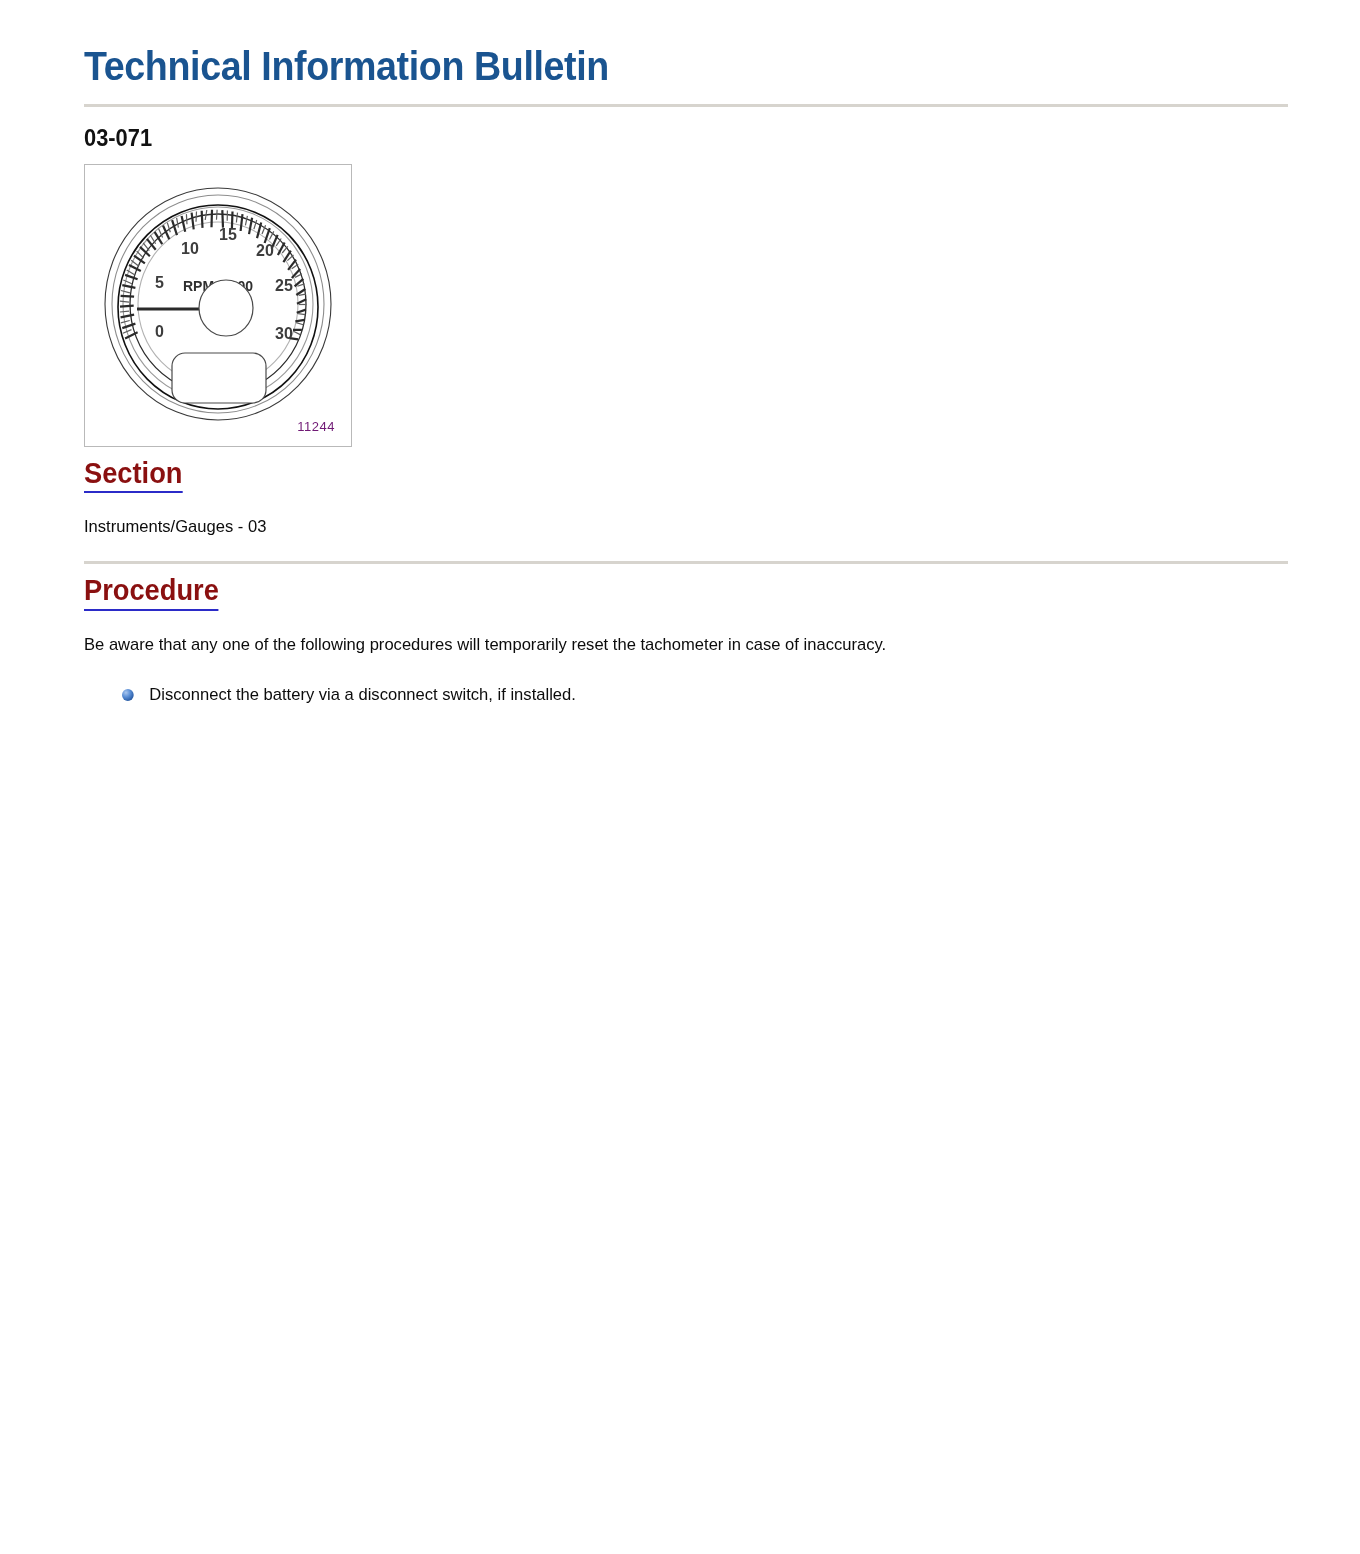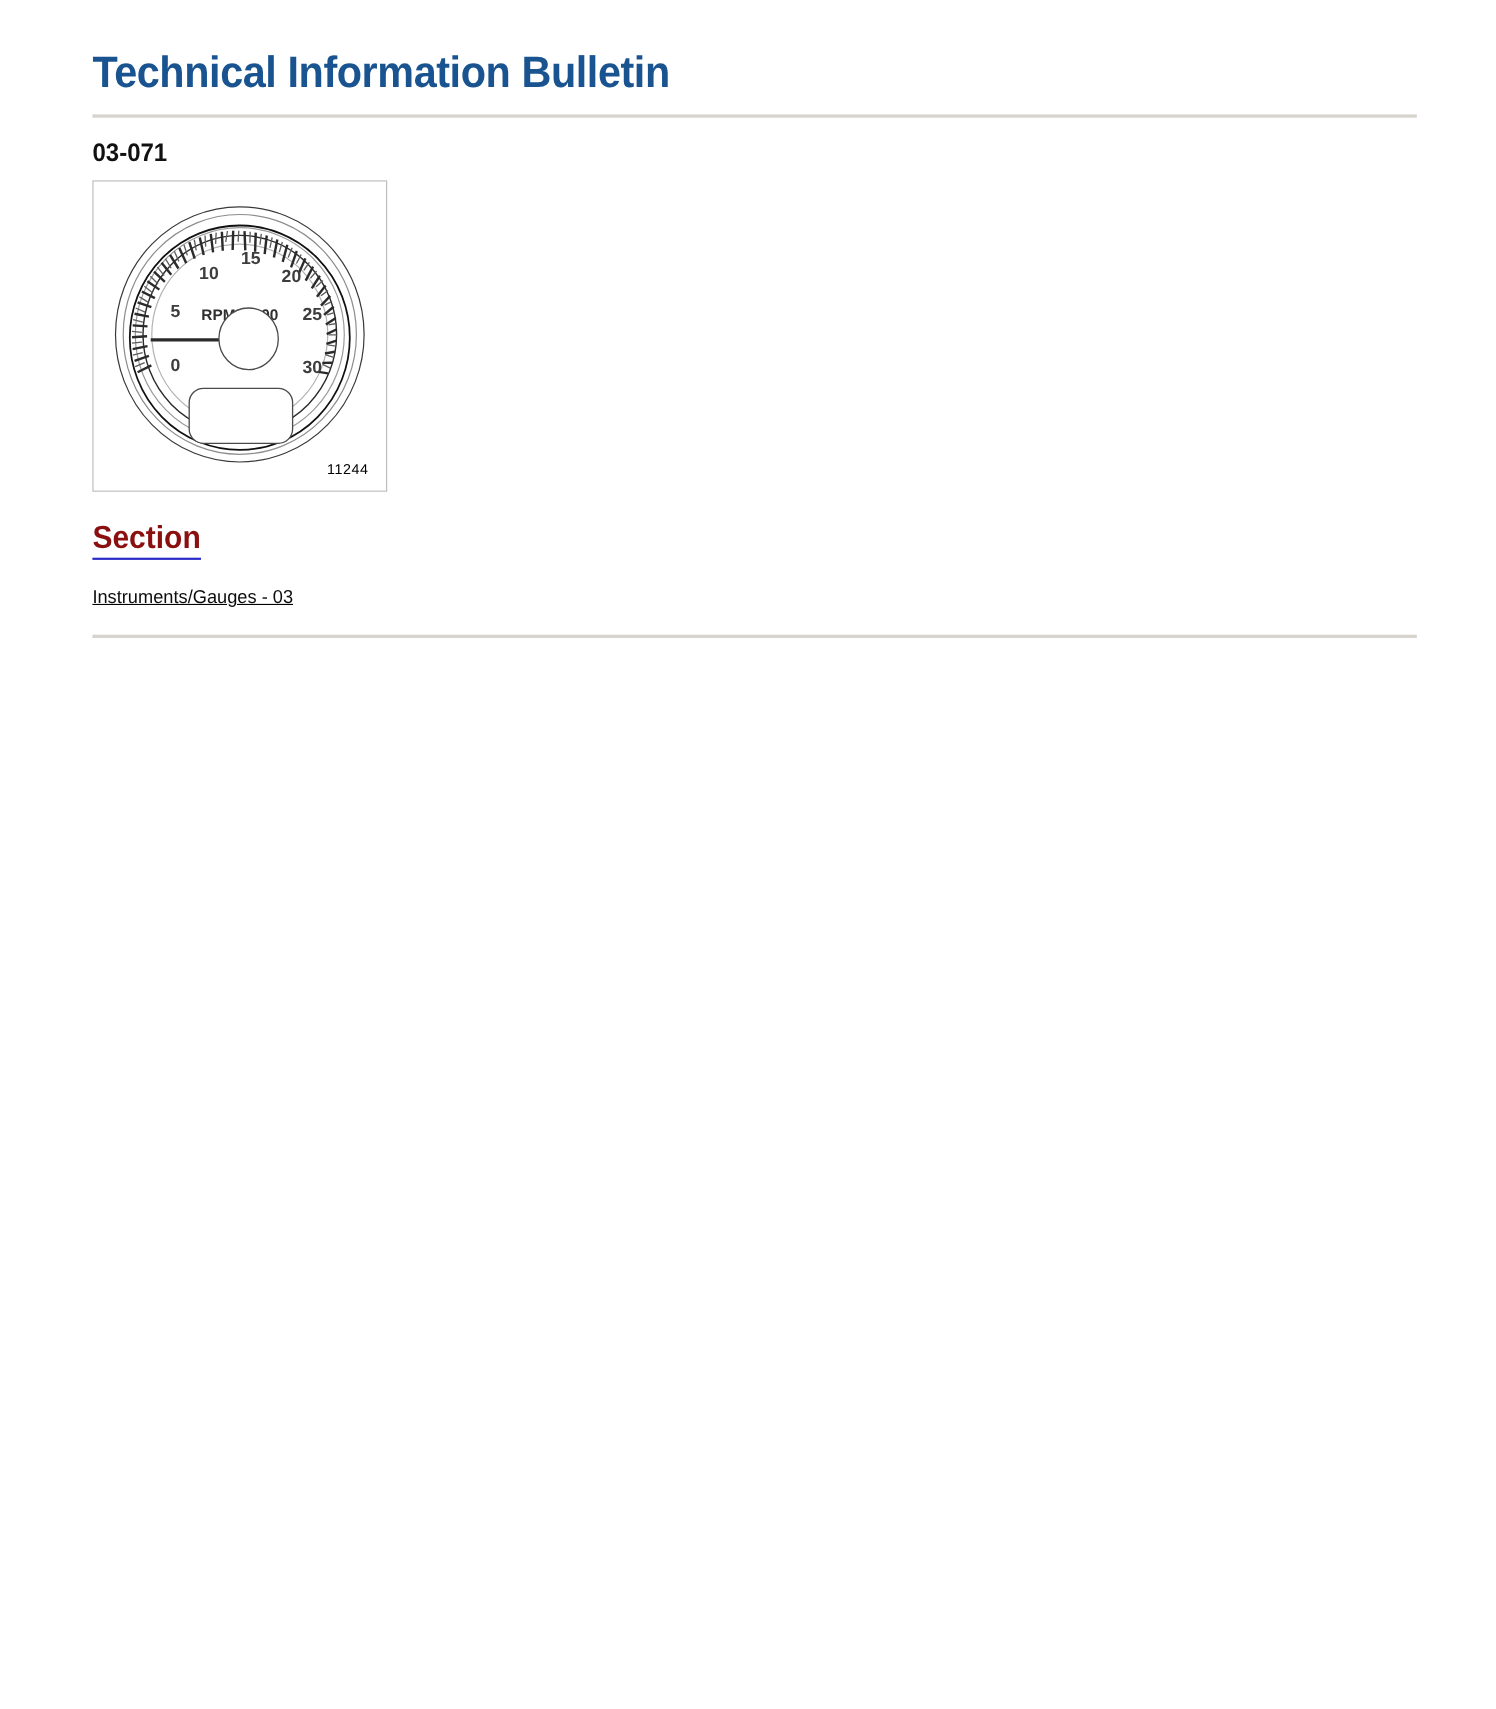--- a/index.html
+++ b/index.html
@@ -63,26 +63,26 @@
     box-sizing: border-box;
     position: relative;
     background: #ffffff;
   }
   .figure svg { display: block; }
   .figure-number {
     position: absolute;
     right: 16px;
     bottom: 12px;
     font-size: 13px;
-    color: #000000;
+    color: #701a75;
     letter-spacing: 0.5px;
   }
 
   
-  .section { margin-top: 26px; text-decoration: underline; }
+  .section { margin-top: 10px; }
   .section-heading {
     display: inline-block;
     margin: 0;
     font-size: 29px;
     font-weight: bold;
     color: #8a1010;
     line-height: 1.15;
     border-bottom: 2px solid #2b2bc8;
     padding-bottom: 1px;
     transform: scaleX(0.94);
@@ -253,14 +253,24 @@
     <h2 class="section-heading">Section</h2>
     <p class="section-body">Instruments/Gauges - 03</p>
     <div class="rule"></div>
   </div>
 
 
 
 
 
 
+  <div class="section">
+    <h2 class="section-heading">Procedure</h2>
+    <p class="section-body">Be aware that any one of the following procedures will temporarily reset the tachometer in case of inaccuracy.</p>
+    <ul class="bullet-list">
+      <li class="bullet-item">
+        <span class="bullet-dot"></span>
+        <span>Disconnect the battery via a disconnect switch, if installed.</span>
+      </li>
+    </ul>
+  </div>
 
 </div>
 
 </body></html>

